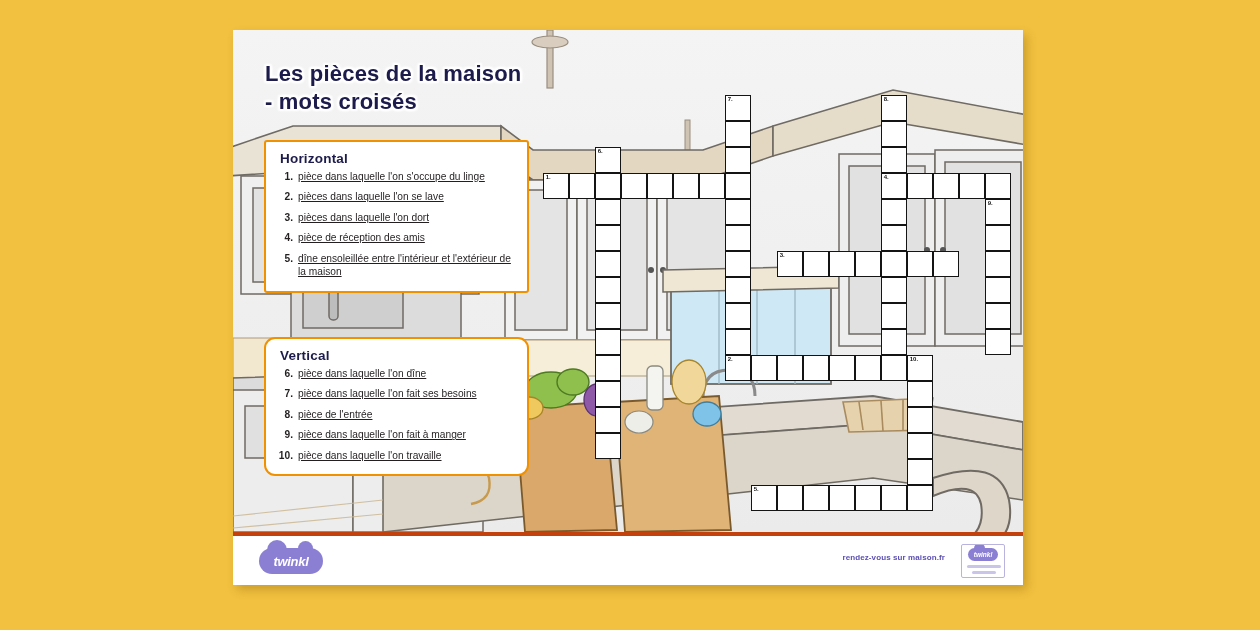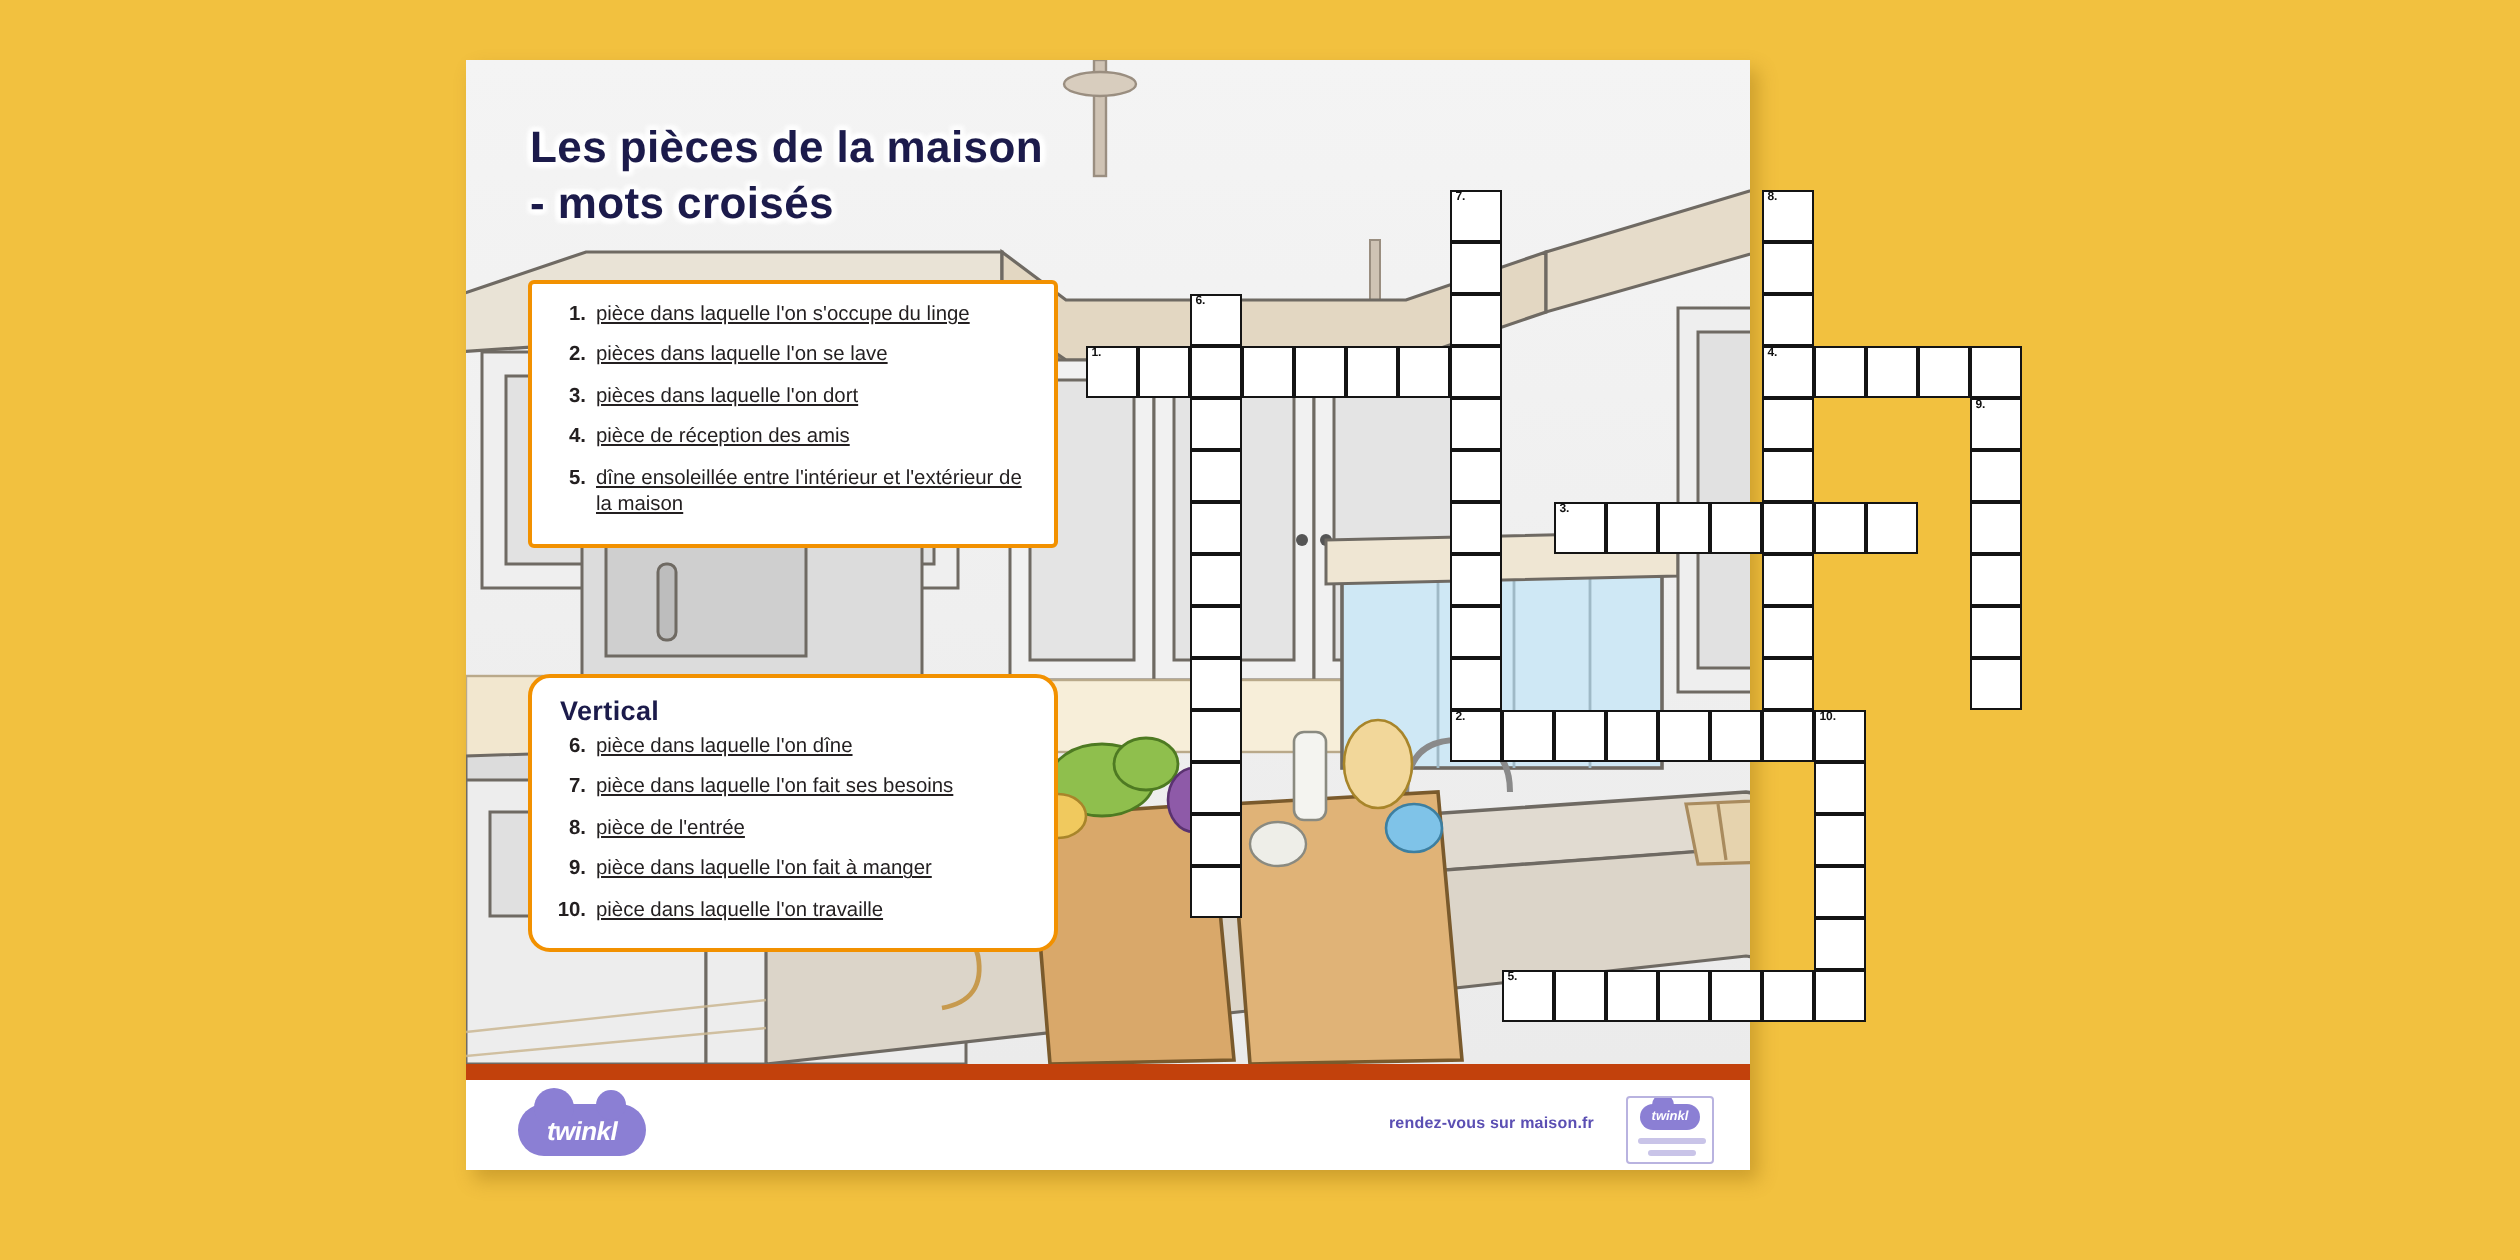--- a/index.html
+++ b/index.html
@@ -8,21 +8,21 @@
     width: 1260px; height: 630px;
     overflow: hidden;
     font-family: "Liberation Sans", sans-serif;
   }
   body { background: #f2c13f; }
 
   
   #page {
     position: absolute;
     left: 233px; top: 30px;
-    width: 642px; height: 555px;
+    width: 790px; height: 555px;
     background: #ffffff;
     box-shadow: 4px 5px 9px rgba(120,80,0,.30);
   }
 
   
   #art {
     position: absolute;
     left: 0; top: 0; right: 0;
     height: 502px;
     overflow: hidden;
@@ -100,21 +100,21 @@
     color: #111;
     line-height: 1;
   }
 
   
   #footer {
     position: absolute;
     left: 0; right: 0; top: 502px;
     height: 53px;
     background: #fff;
-    border-top: 8px solid #c2410c;
+    border-top: 4px solid #c2410c;
     z-index: 26;
   }
   #logo {
     position: absolute;
     left: 26px; top: 12px;
     width: 64px; height: 26px;
   }
   #logo .cloud {
     position: absolute; inset: 0;
     background: #8b7fd4;
@@ -387,20 +387,21 @@
       <div class="cell" style="left: 753px; top: 248px;"></div>
       <div class="cell" style="left: 753px; top: 274px;"></div>
       <div class="cell" style="left: 753px; top: 300px;"></div>
       <div class="cell" style="left: 675px; top: 352px;"></div>
       <div class="cell" style="left: 675px; top: 378px;"></div>
       <div class="cell" style="left: 675px; top: 404px;"></div>
       <div class="cell" style="left: 675px; top: 430px;"></div>
     </div>
 
   <div class="clue-box" id="box-across">
+    <div class="clue-heading">Horizontal</div>
     <ol class="clues" id="across-list">
         <li>
           <span class="num">1.</span>
           <span class="txt">pièce dans laquelle l'on s'occupe du linge</span>
         </li>
         <li>
           <span class="num">2.</span>
           <span class="txt">pièces dans laquelle l'on se lave</span>
         </li>
         <li>

